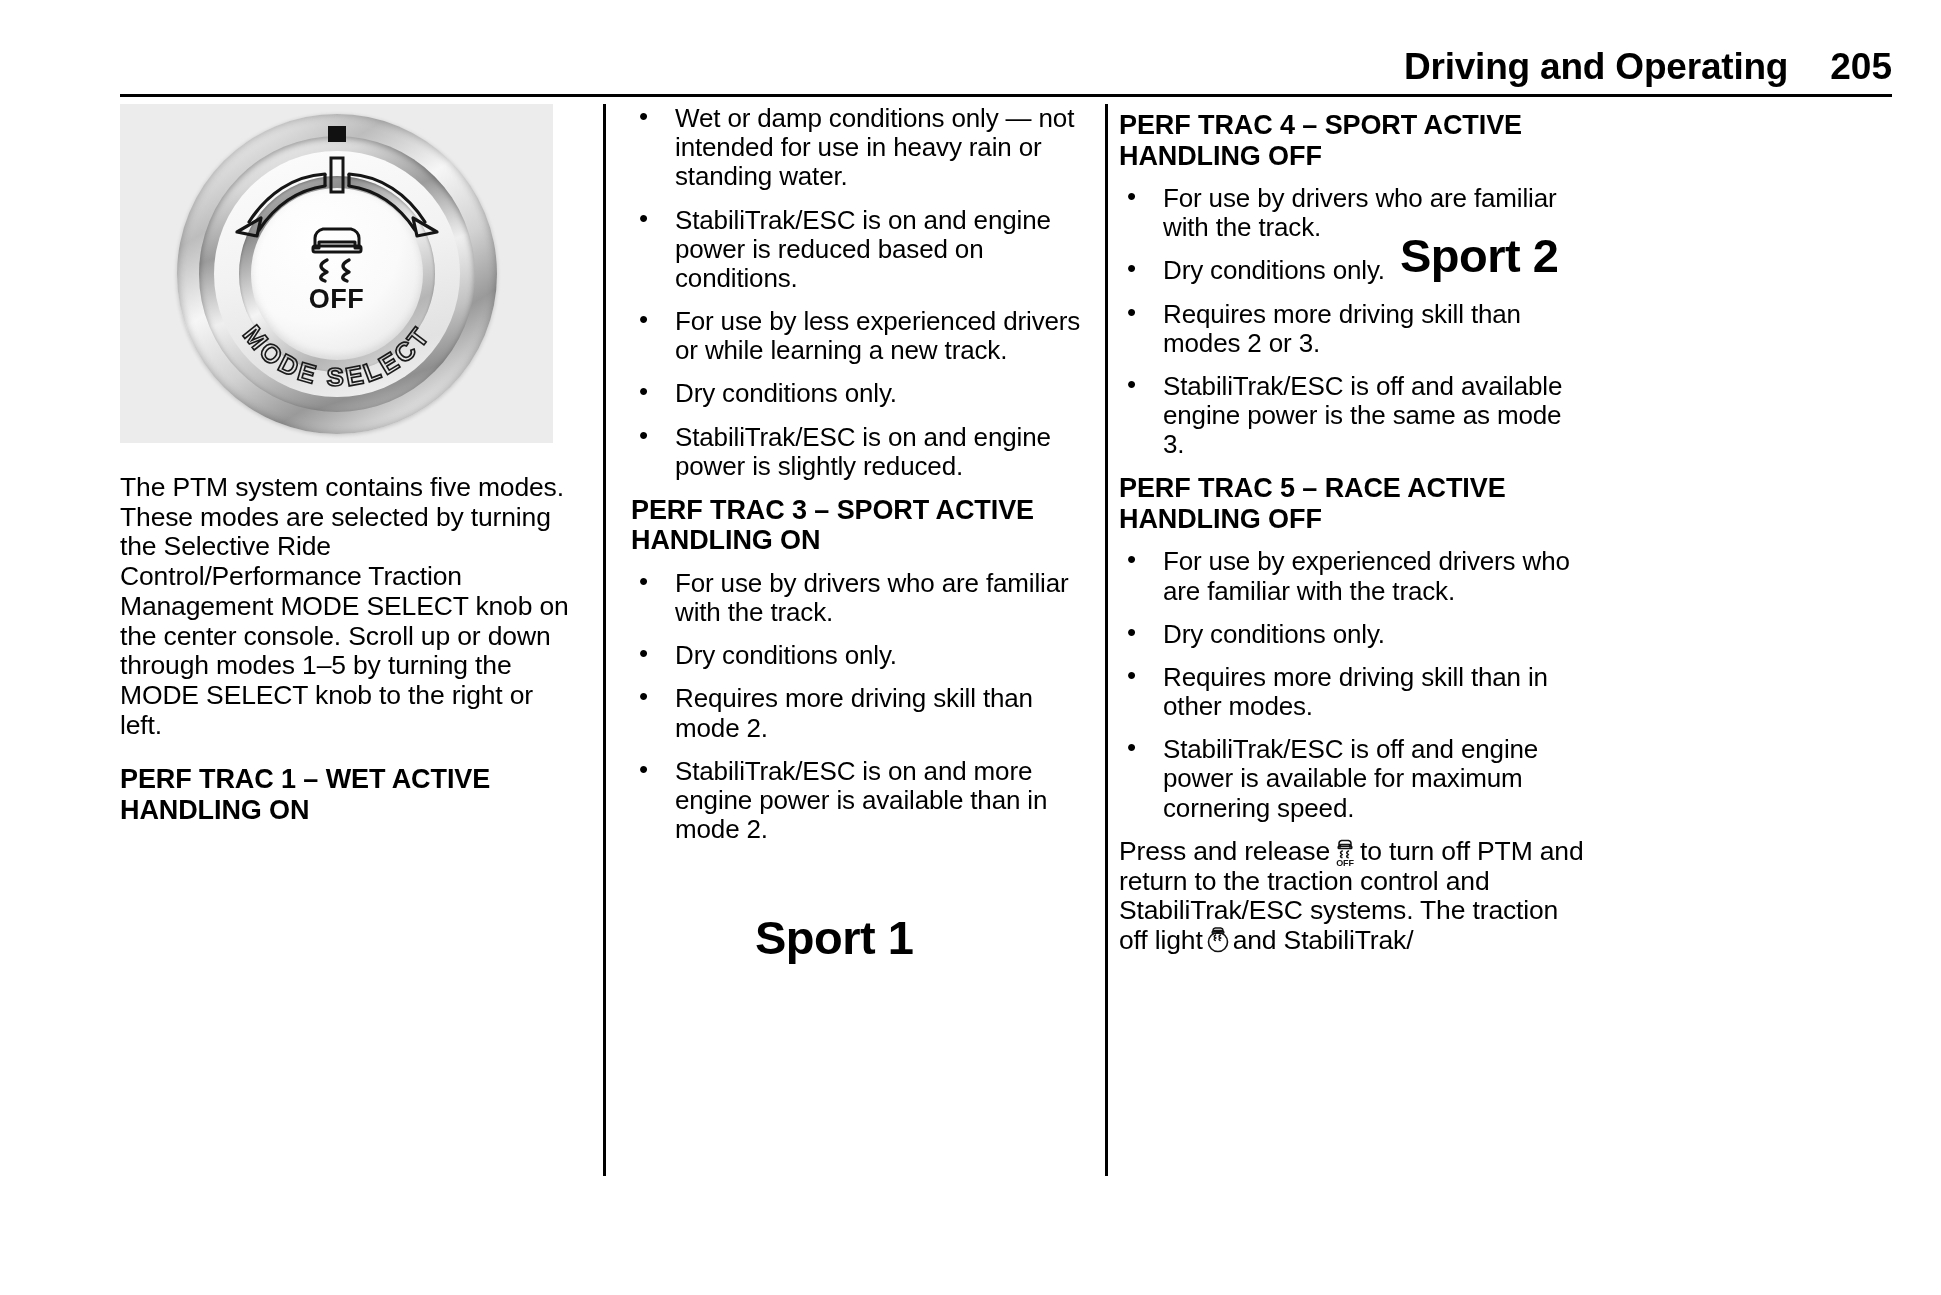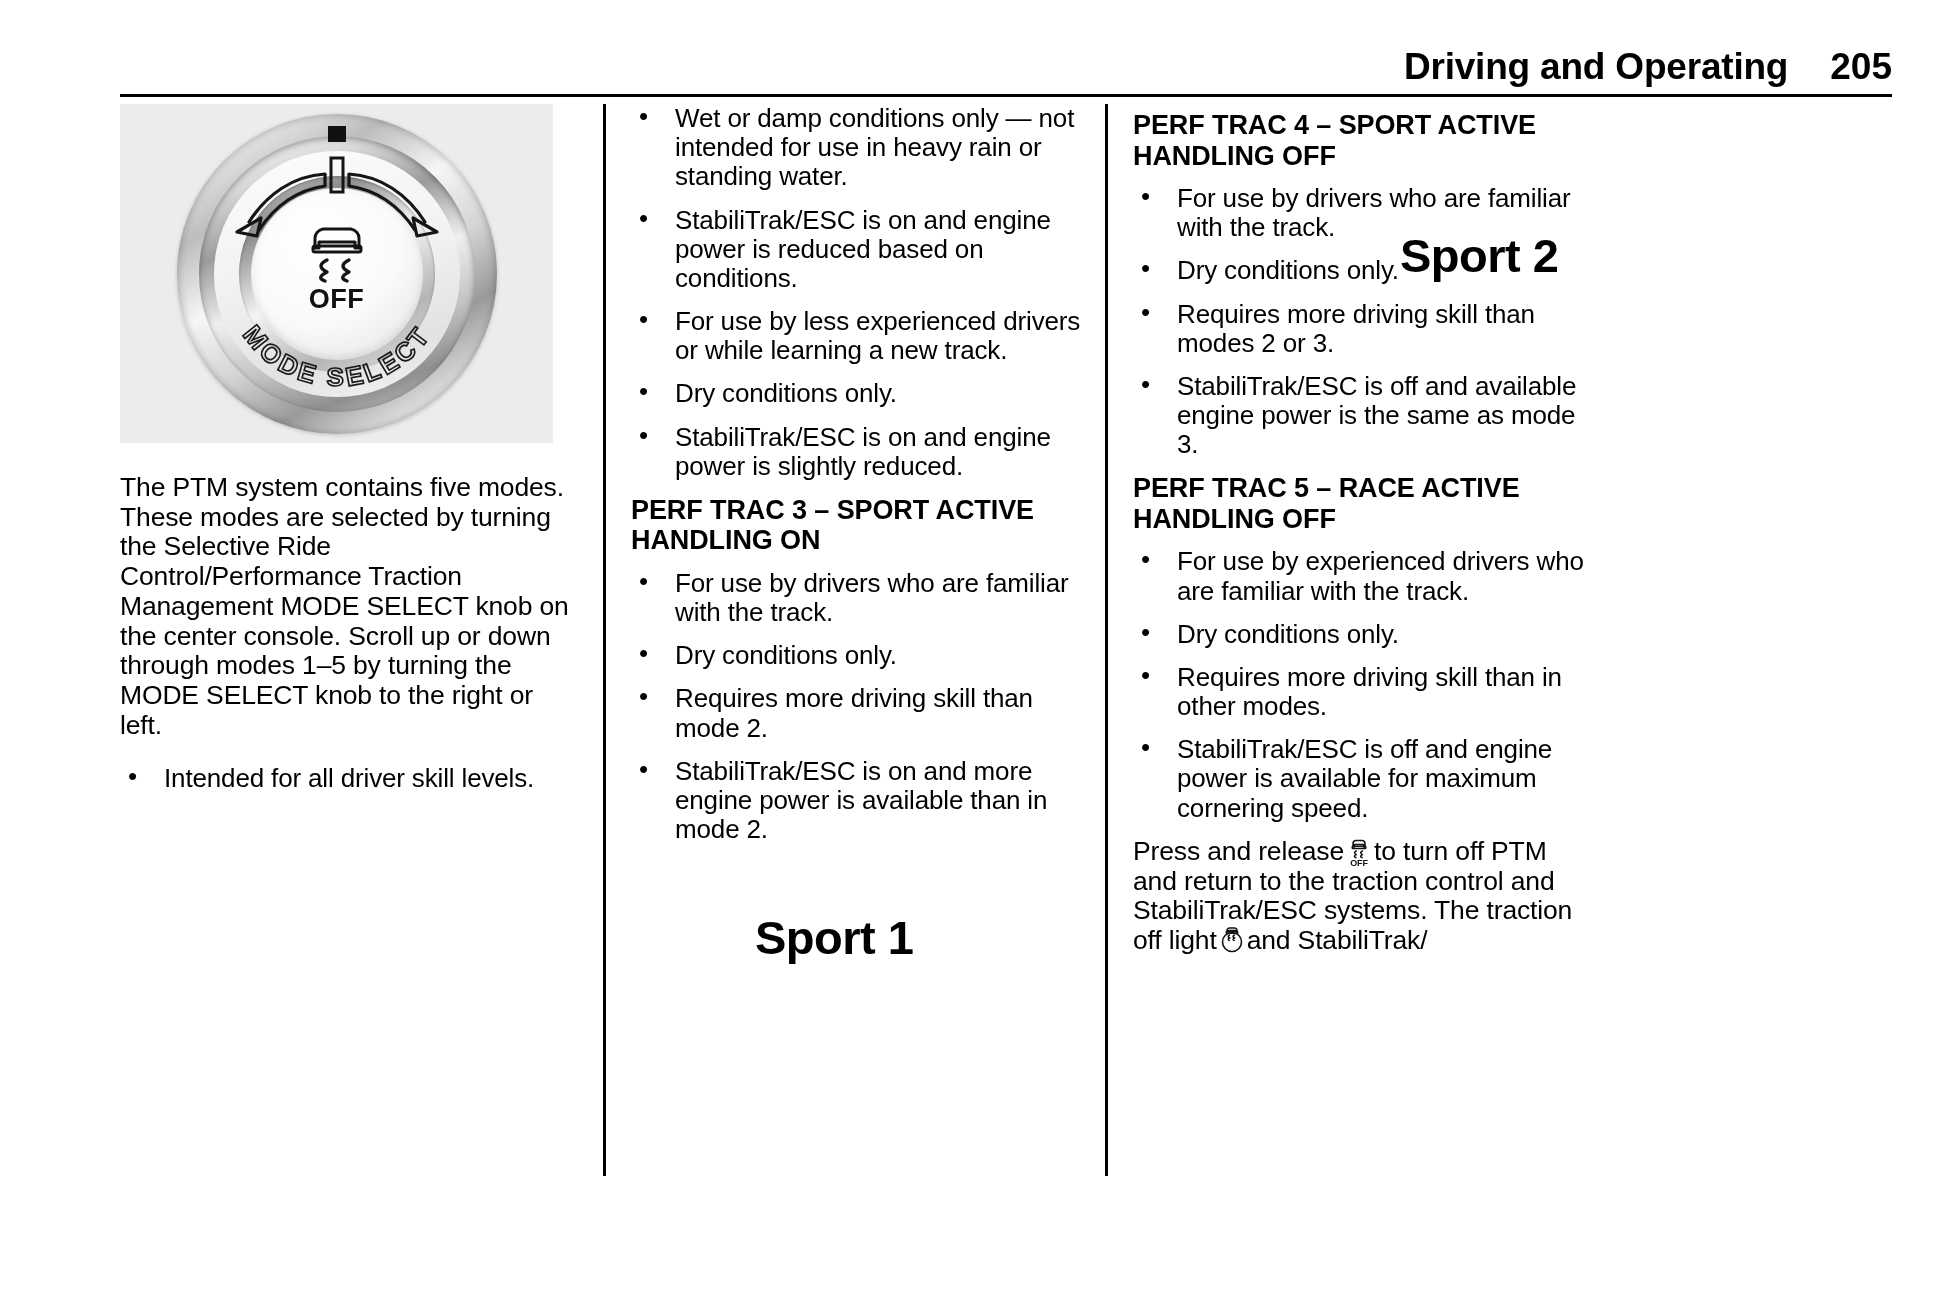--- a/index.html
+++ b/index.html
@@ -71,21 +71,21 @@
   }
   .col1 { width: 460px; padding-right: 8px; }
   .col2 {
     width: 480px;
     padding-left: 25px;
     border-left: 3px solid #000;
     margin-left: 0px;
   }
   .col3 {
     width: 480px;
-    padding-left: 25px;
+    padding-left: 11px;
     border-left: 3px solid #000;
     margin-left: 0px;
   }
   .col-gap-a { width: 23px; }
   .col-gap-c { width: 22px; }
 
   
   .figure {
     width: 433px;
     height: 339px;
@@ -290,23 +290,21 @@
               <path d="M36 38 C28 42 28 46 36 50 C28 54 28 57 34 59" fill="none" stroke="#141414" stroke-width="3.4" stroke-linecap="round" stroke-linejoin="round"></path>
               <path d="M58 38 C50 42 50 46 58 50 C50 54 50 57 56 59" fill="none" stroke="#141414" stroke-width="3.4" stroke-linecap="round" stroke-linejoin="round"></path>
             </svg>
             <div class="esc-off-text">OFF</div>
           </div>
         </div>
       </div>
 
       <p class="body">The PTM system contains five modes. These modes are selected by turning the Selective Ride Control/Performance Traction Management MODE SELECT knob on the center console. Scroll up or down through modes 1–5 by turning the MODE SELECT knob to the right or left.</p>
 
-      <ul class="bullets">
-        <li>Intended for all driver skill levels.</li>
-      </ul>
+      <h3 class="subhead">PERF TRAC 1 – WET ACTIVE HANDLING ON</h3>
     </div>
 
     <div class="col-gap-a"></div>
 
     <div class="col col2">
       <ul class="bullets">
         <li>Wet or damp conditions only — not intended for use in heavy rain or standing water.</li>
         <li>StabiliTrak/ESC is on and engine power is reduced based on conditions.</li>
       </ul>
 

